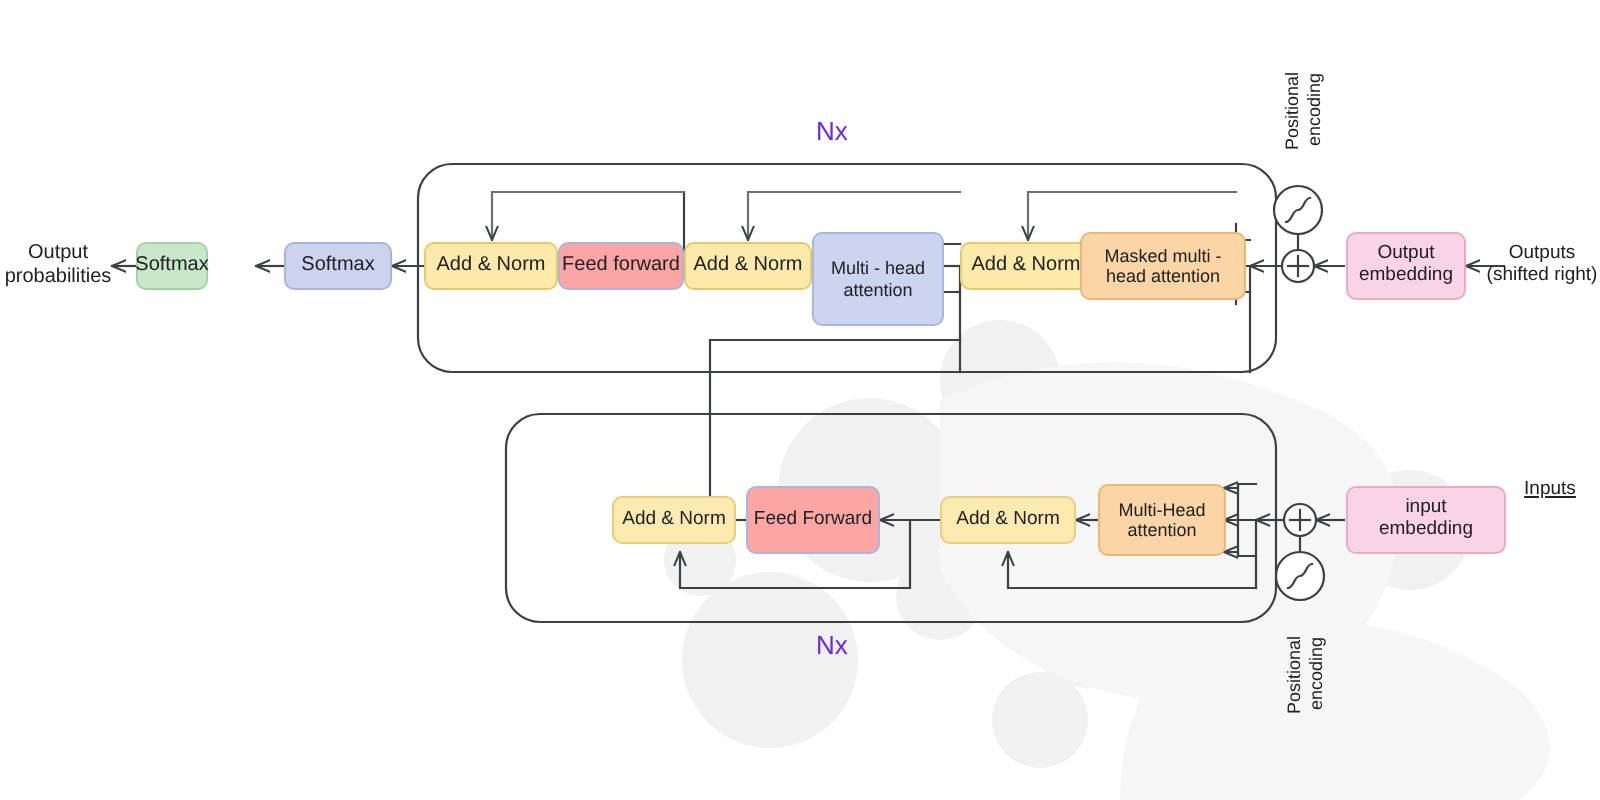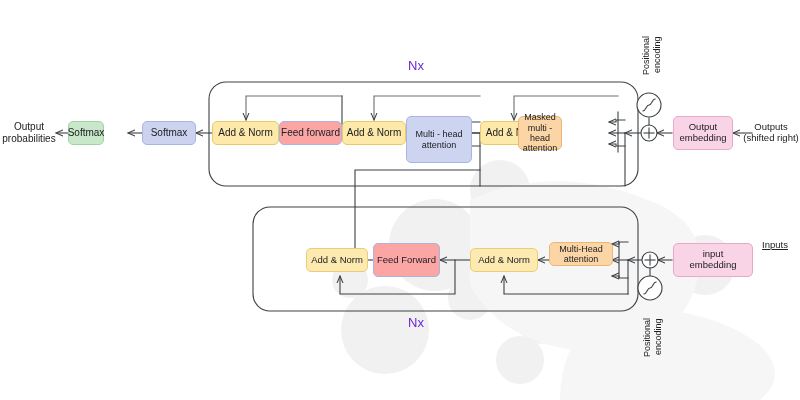--- a/index.html
+++ b/index.html
@@ -191,41 +191,41 @@
 
   <div class="node n-ff" style="left:279px;top:121px;width:63px;height:24px;font-size:10px;">Feed forward</div>
 
   <div class="node n-addnorm" style="left:342px;top:121px;width:64px;height:24px;font-size:10px;">Add &amp; Norm</div>
 
   <div class="node n-mha" style="left:406px;top:116px;width:66px;height:47px;font-size:9px;">Multi - head
 attention</div>
 
   <div class="node n-addnorm" style="left:480px;top:121px;width:66px;height:24px;font-size:10px;">Add &amp; Norm</div>
 
-  <div class="node n-masked" style="left:518px;top:116px;width:44px;height:34px;font-size:9px;">Masked multi -
+  <div class="node n-masked" style="left:540px;top:116px;width:83px;height:34px;font-size:9px;">Masked multi -
 head attention</div>
 
   <div class="lbl-rot" style="left:641px;top:22px;height:66px;font-size:9px;">Positional
 encoding</div>
 
   <div class="node n-emb" style="left:673px;top:116px;width:60px;height:34px;font-size:9.5px;">Output
 embedding</div>
 
   <div class="lbl" style="left:742px;top:121px;width:58px;font-size:9.5px;">Outputs
 (shifted right)</div>
 
   <div class="nx" style="left:408px;top:315px;">Nx</div>
 
   <div class="node n-addnorm2" style="left:306px;top:248px;width:62px;height:24px;font-size:9.5px;">Add &amp; Norm</div>
 
   <div class="node n-ff" style="left:373px;top:243px;width:67px;height:34px;font-size:9.5px;">Feed Forward</div>
 
   <div class="node n-addnorm2" style="left:470px;top:248px;width:68px;height:24px;font-size:9.5px;">Add &amp; Norm</div>
 
-  <div class="node n-mhead-enc" style="left:549px;top:242px;width:64px;height:24px;font-size:9px;">Multi-Head
+  <div class="node n-mhead-enc" style="left:549px;top:242px;width:64px;height:36px;font-size:9px;">Multi-Head
 attention</div>
 
   <div class="lbl-rot" style="left:642px;top:304px;height:66px;font-size:9px;">Positional
 encoding</div>
 
   <div class="node n-emb" style="left:673px;top:243px;width:80px;height:34px;font-size:9.5px;">input
 embedding</div>
 
   <div class="lbl" style="left:752px;top:239px;width:46px;font-size:9.5px;text-decoration:underline;">Inputs</div>
 

